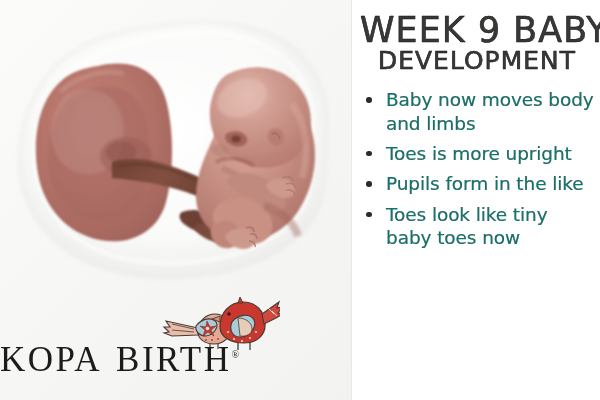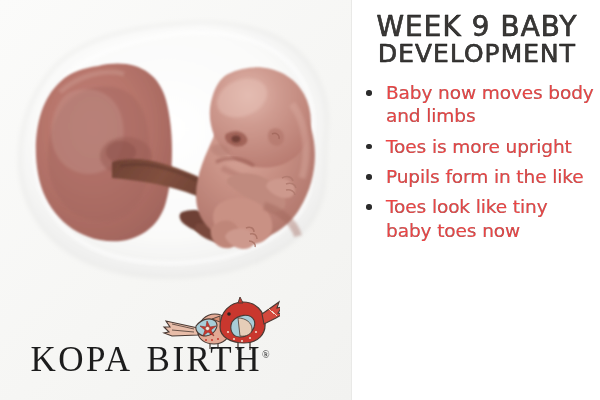--- a/index.html
+++ b/index.html
@@ -47,21 +47,21 @@
     position:absolute;
     left:150px; top:0px;
     width:130px; height:56px;
   }
   .logo-birds svg{ display:block; width:130px; height:56px; }
 
   .logo-wordmark{
     position:absolute;
     left:0; top:48px;
     width:300px;
-    text-align:center;
+    text-align:left;
     font-family:"Liberation Serif", serif;
     font-size:35px;
     letter-spacing:2.5px;
     color:#1c1c1c;
     white-space:nowrap;
     line-height:1;
   }
   .logo-reg{
     font-size:10px;
     vertical-align:super;
@@ -91,36 +91,36 @@
     letter-spacing:1px;
     
     color:#3a3836;
     -webkit-text-stroke:0.4px #111;
     text-shadow:
        0.45px 0   0 rgba(255,255,255,.85),
       -0.45px 0   0 rgba(40,40,40,.55),
        0    0.45px 0 rgba(255,255,255,.8),
        0   -0.45px 0 rgba(35,35,35,.45);
   }
-  .headline-line.l1{ font-size:28px; }
+  .headline-line.l1{ font-size:35px; }
   .headline-line.l2{ font-size:25px; }
 
   .facts-list{
     list-style:none;
     margin:14px 0 0 4px;
     padding:0;
   }
   .fact-item{
     position:relative;
     padding-left:22px;
     margin-bottom:7px;
     font-family:"DejaVu Sans", sans-serif;
     font-size:18.5px;
     line-height:1.26;
-    color:#ef4444;
+    color:#0f766e;
     letter-spacing:-0.1px;
     -webkit-text-stroke:0.15px #2a2a2a;
   }
   .fact-bullet{
     position:absolute;
     left:2px; top:9px;
     width:5.5px; height:5.5px;
     border-radius:50%;
     background:#2b2b2b;
   }

